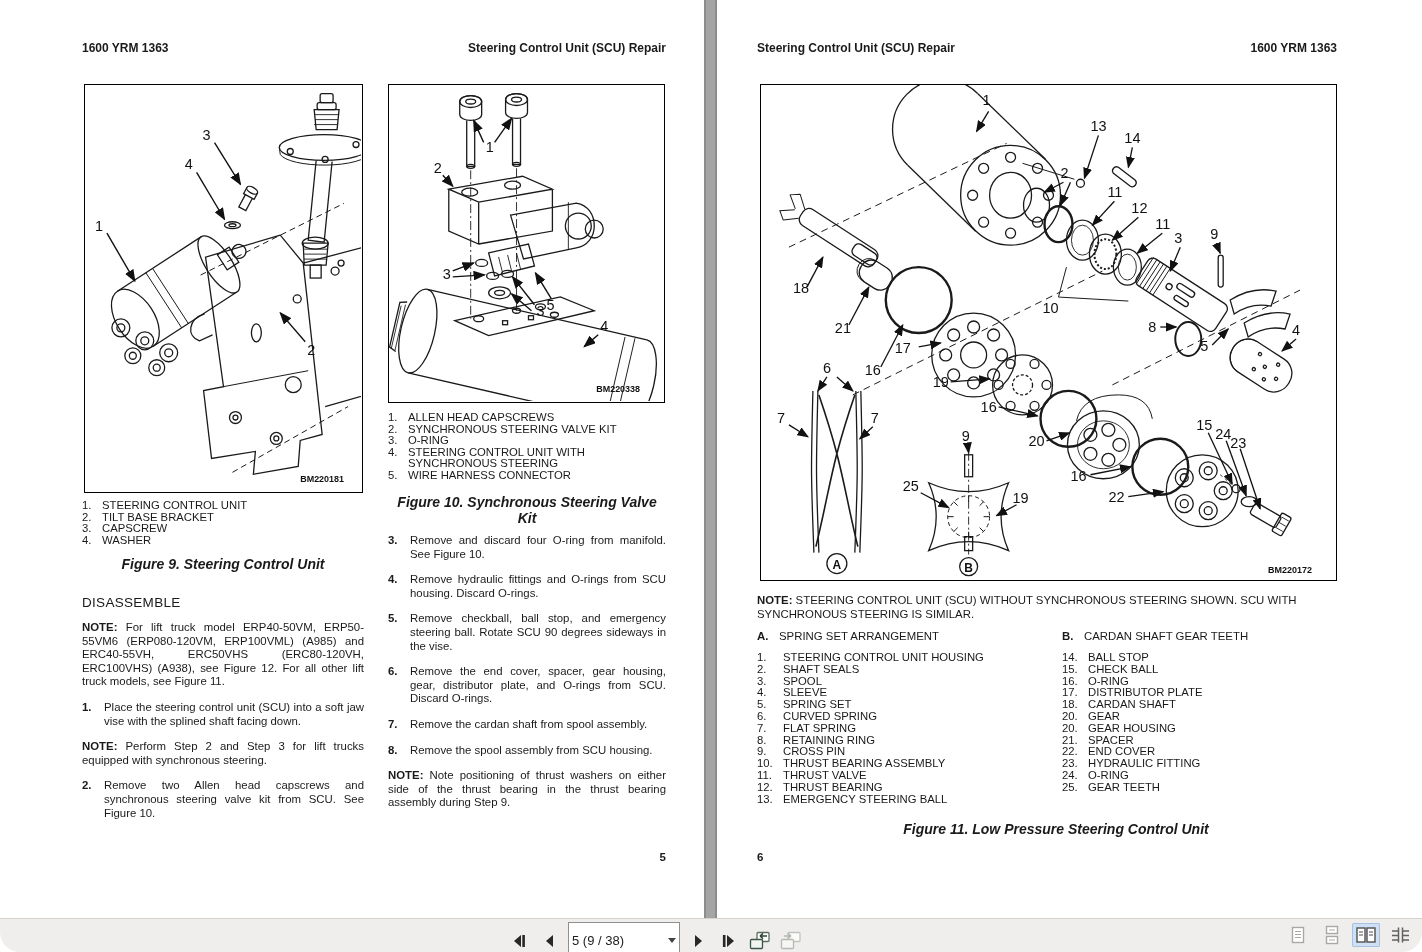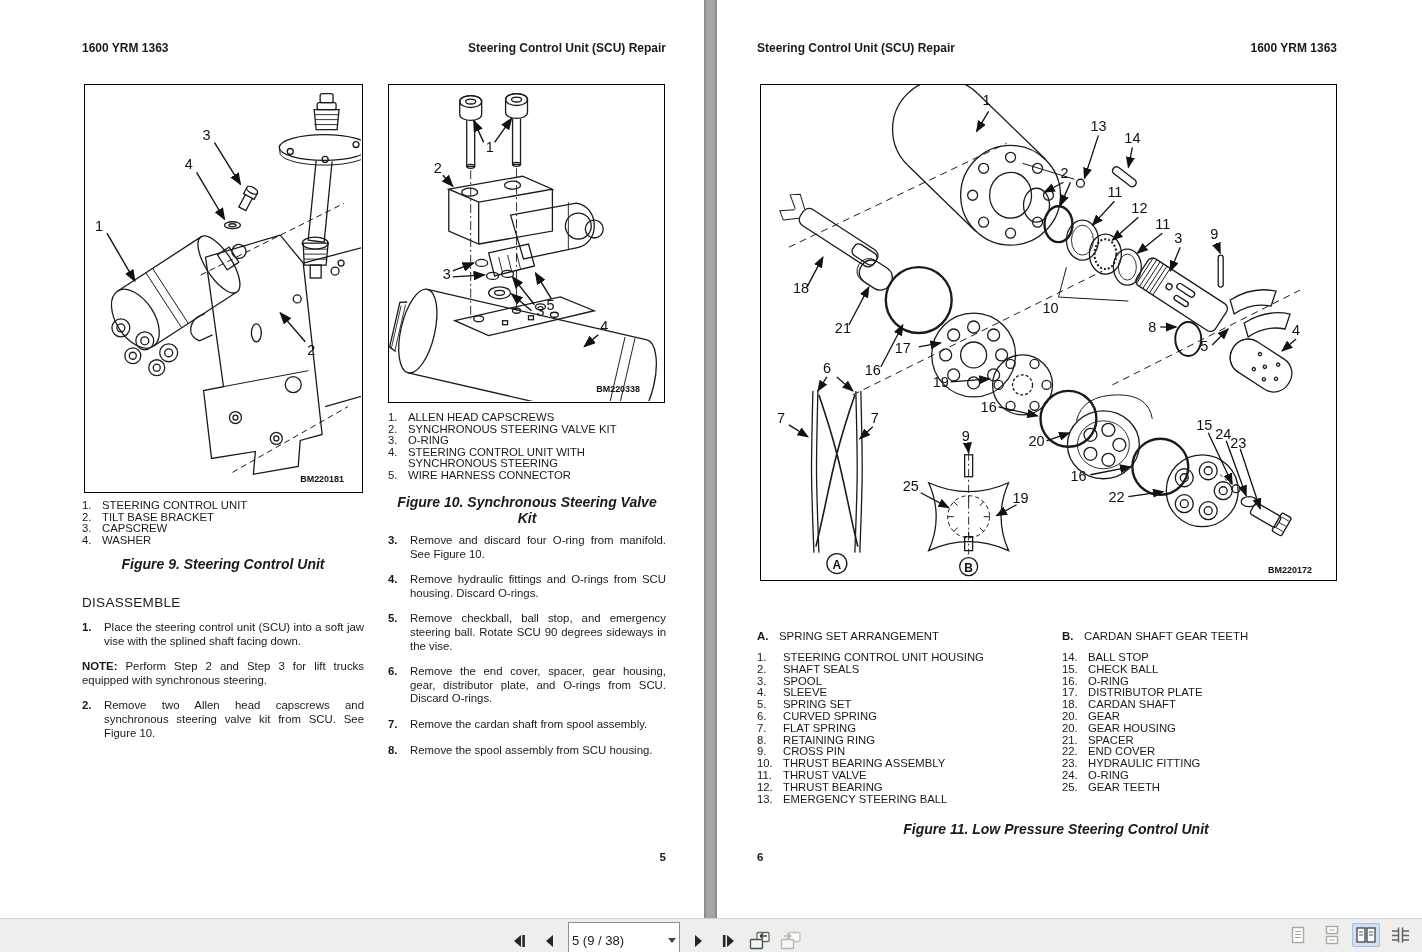--- a/index.html
+++ b/index.html
@@ -1,17 +1,17 @@
 <!DOCTYPE html>
 <html><head>
 <meta charset="utf-8">
 <style>
   html,body{margin:0;padding:0;background:#fff;}
   .screen{position:relative;width:1422px;height:952px;overflow:hidden;background:#fff;
-          font-family:"Liberation Sans",sans-serif;color:#1a1a1a;}
+          font-family:"Liberation Sans",sans-serif;color:#1a1a1a;border-radius:20px;}
   .page{position:absolute;top:0;height:918px;background:#ffffff;}
   .page-left{left:0;width:705px;}
   .page-right{left:717px;width:705px;}
   .page-gap{position:absolute;top:0;left:704px;width:13px;height:918px;background:#a5a5a5;
             border-left:2px solid #8d8d8d;border-right:2px solid #8d8d8d;box-sizing:border-box;}
   .hdr{position:absolute;top:41px;font-size:12px;font-weight:bold;white-space:nowrap;}
   .figbox{position:absolute;border:1.6px solid #000;background:#fff;box-sizing:border-box;}
   .leg{position:absolute;}
   .lrow{display:flex;font-size:11.3px;line-height:11.6px;}
   .ln{flex:0 0 20px;}
@@ -153,20 +153,21 @@
 
         <div class="lrow">
           <span class="ln">4.</span>
           <span class="lt">WASHER</span>
         </div>
       </div>
     <div class="caption" style="left:82px;top:556px;width:282px;">Figure 9. Steering Control Unit</div>
 
     <div class="flow" style="left:82px;top:595px;width:282px;">
       <h2 class="sect-title">DISASSEMBLE</h2>
+      <p class="note"><b>NOTE:</b>  <span>For lift truck model ERP40-50VM, ERP50-55VM6 (ERP080-120VM, ERP100VML) (A985) and ERC40-55VH, ERC50VHS (ERC80-120VH, ERC100VHS) (A938), see Figure 12. For all other lift truck models, see Figure 11.</span></p>
       <div class="srow">
         <span class="sn">1.</span>
         <span class="st">Place the steering control unit (SCU) into a soft jaw vise with the splined shaft facing down.</span>
       </div>
       <p class="note"><b>NOTE:</b>  <span>Perform Step 2 and Step 3 for lift trucks equipped with synchronous steering.</span></p>
       <div class="srow">
         <span class="sn">2.</span>
         <span class="st">Remove two Allen head capscrews and synchronous steering valve kit from SCU. See Figure 10.</span>
       </div>
     </div>
@@ -298,20 +299,21 @@
           <div class="srow">
             <span class="sn">7.</span>
             <span class="st">Remove the cardan shaft from spool assembly.</span>
           </div>
 
           <div class="srow">
             <span class="sn">8.</span>
             <span class="st">Remove the spool assembly from SCU housing.</span>
           </div>
         </div>
+      <p class="note"><b>NOTE:</b>  <span>Note positioning of thrust washers on either side of the thrust bearing in the thrust bearing assembly during Step 9.</span></p>
     </div>
 
     <div class="pagenum" style="left:388px;top:851px;width:278px;text-align:right;">5</div>
   </div>
 
   <div class="page-gap"></div>
 
   <div class="page page-right">
     <div class="hdr" style="left:40px;">Steering Control Unit (SCU) Repair</div>
     <div class="hdr" style="right:85px;">1600 YRM 1363</div>
@@ -505,20 +507,23 @@
           <text x="201" y="356">9</text>
           <text x="142" y="406">25</text>
           <text x="252" y="418">19</text>
           <text x="76" y="484" text-anchor="middle" font-size="12" font-weight="bold">A</text>
           <text x="208" y="487" text-anchor="middle" font-size="12" font-weight="bold">B</text>
           <text x="508" y="488" font-size="9" font-weight="bold">BM220172</text>
         </g>
       </svg>
     </div>
 
+    <div class="fig-note" style="left:40px;top:593px;width:582px;">
+      <b>NOTE:</b> <span>STEERING CONTROL UNIT (SCU) WITHOUT SYNCHRONOUS STEERING SHOWN. SCU WITH SYNCHRONOUS STEERING IS SIMILAR.</span>
+    </div>
 
     <div class="ab" style="left:40px;top:630px;width:300px;">
       <span class="abn">A.</span>
       <span>SPRING SET ARRANGEMENT</span>
     </div>
     <div class="ab" style="left:345px;top:630px;width:277px;">
       <span class="abn">B.</span>
       <span>CARDAN SHAFT GEAR TEETH</span>
     </div>
 

